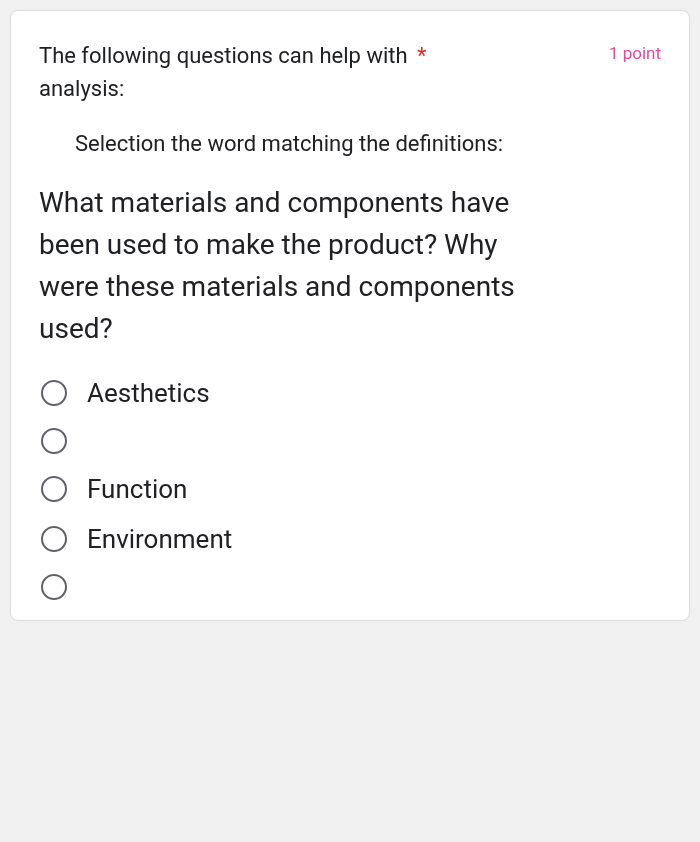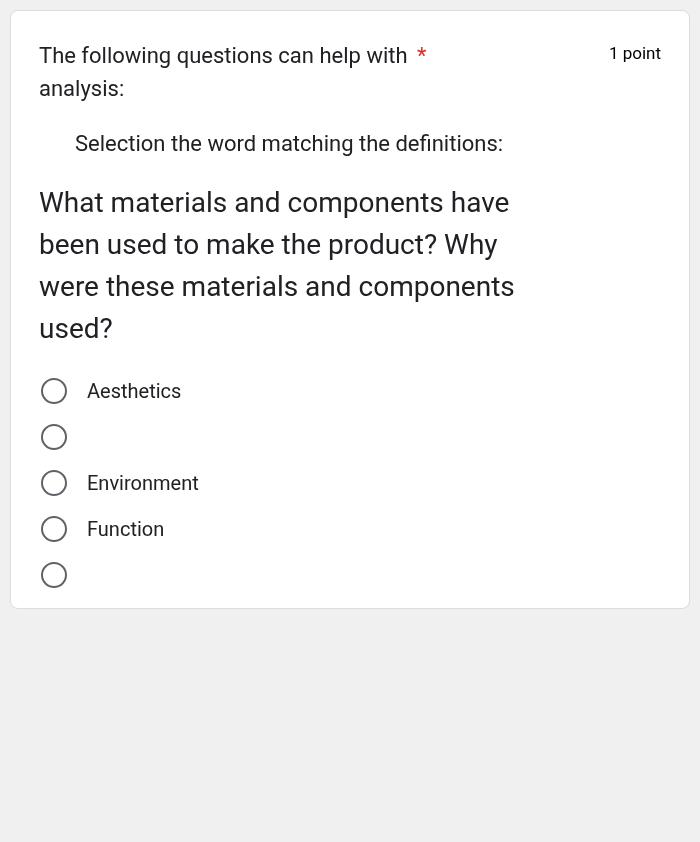--- a/index.html
+++ b/index.html
@@ -30,21 +30,21 @@
       color: #202124;
       font-weight: 400;
       flex: 1;
     }
     .required-asterisk {
       color: #d93025;
       margin-left: 4px;
     }
     .points {
       font-size: 17px;
-      color: #000000;
+      color: #ec4899;
       margin-left: 10px;
       white-space: nowrap;
       margin-top: 4px;
     }
     .instruction {
       font-size: 22px;
       line-height: 1.5;
       color: #202124;
       font-weight: 400;
       margin-bottom: 22px;
@@ -71,21 +71,21 @@
     }
     .radio {
       width: 26px;
       height: 26px;
       border: 2.5px solid #5f6368;
       border-radius: 50%;
       flex-shrink: 0;
       margin-right: 20px;
     }
     .option-label {
-      font-size: 20px;
+      font-size: 26px;
       color: #202124;
     }
   </style>
 </head>
 <body>
 
 <div class="card">
   <div class="question-header">
     <div class="question-title">
       <span>The following questions can help with</span>
@@ -102,23 +102,23 @@
   <div class="options">
     <label class="option">
       <span class="radio"></span>
       <span class="option-label">Aesthetics</span>
     </label>
     <label class="option">
       <span class="radio"></span>
     </label>
     <label class="option">
       <span class="radio"></span>
-      <span class="option-label">Environment</span>
+      <span class="option-label">Function</span>
     </label>
     <label class="option">
       <span class="radio"></span>
-      <span class="option-label">Function</span>
+      <span class="option-label">Environment</span>
     </label>
     <label class="option">
       <span class="radio"></span>
     </label>
   </div>
 </div>
 
 </body></html>

